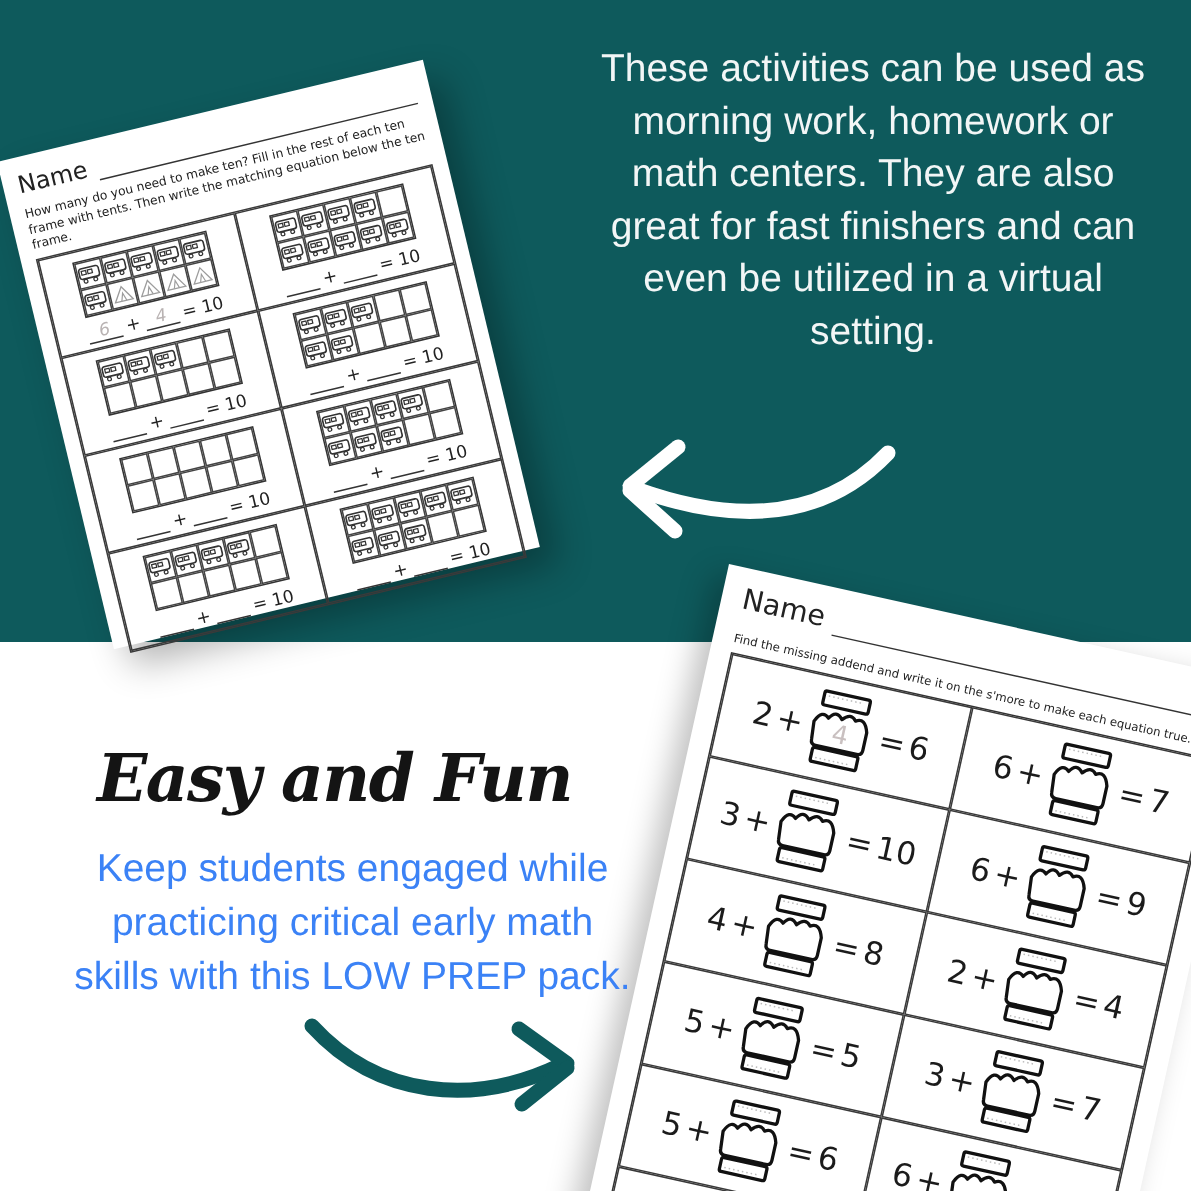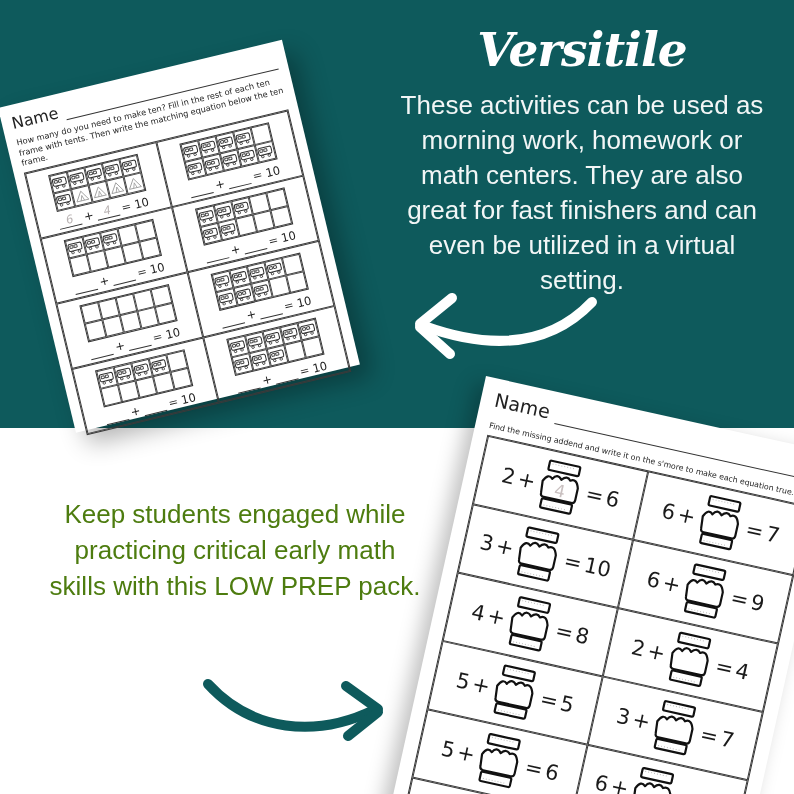--- a/index.html
+++ b/index.html
@@ -20,21 +20,21 @@
     font-size:26px;line-height:35px;margin:4px;white-space:pre-line;color:#f2f6f6;
   }
 
   
   #bottom-text{position:absolute;left:0px;top:496px;width:446px;text-align:center;z-index:3;}
   #bottom-heading{
     font-family:"DejaVu Serif",serif;font-style:italic;font-weight:700;
     font-size:44px;line-height:1.1;margin:0 0 16px 0;color:#141414;letter-spacing:-1px;
   }
   #bottom-paragraph{
-    font-size:26px;line-height:36px;margin:0;white-space:pre-line;color:#4d7c0f;padding-left:24px;
+    font-size:26px;line-height:36px;margin:0;white-space:pre-line;color:#3b82f6;padding-left:24px;
   }
 
   
   .arrow-svg{position:absolute;z-index:3;}
   #arrow-left{left:384px;top:288px;}
   #arrow-right{left:196px;top:672px;}
 
   
   .page{
     position:absolute;background:#ffffff;box-sizing:border-box;z-index:2;
@@ -94,36 +94,36 @@
   }
 </style>
 </head>
 <body>
 
 <div id="canvas">
 
   <div id="teal-band"></div>
 
   <div id="top-text">
-    <h1 id="top-heading">Versitile</h1>
     <p id="top-paragraph">These activities can be used as
 morning work, homework or
 math centers. They are also
 great for fast finishers and can
 even be utilized in a virtual
 setting.</p>
   </div>
 
   <svg id="arrow-left" class="arrow-svg" width="218" height="88" viewBox="0 0 218 88">
     <path d="M 208 14 C 168 56, 112 64, 40 38" fill="none" stroke="#ffffff" stroke-width="10" stroke-linecap="round"></path>
     <path d="M 68 10 L 36 36" fill="none" stroke="#ffffff" stroke-width="10" stroke-linecap="round"></path>
     <path d="M 66 66 L 36 39" fill="none" stroke="#ffffff" stroke-width="10" stroke-linecap="round"></path>
   </svg>
 
   <div id="bottom-text">
+    <h2 id="bottom-heading">Easy and Fun</h2>
     <p id="bottom-paragraph">Keep students engaged while
 practicing critical early math
 skills with this LOW PREP pack.</p>
   </div>
 
   <svg id="arrow-right" class="arrow-svg" width="212" height="78" viewBox="0 0 212 78">
     <path d="M 12 12 C 56 60, 120 66, 178 38" fill="none" stroke="#0e5a5c" stroke-width="10" stroke-linecap="round"></path>
     <path d="M 150 14 L 182 37" fill="none" stroke="#0e5a5c" stroke-width="10" stroke-linecap="round"></path>
     <path d="M 152 64 L 182 40" fill="none" stroke="#0e5a5c" stroke-width="10" stroke-linecap="round"></path>
   </svg>

